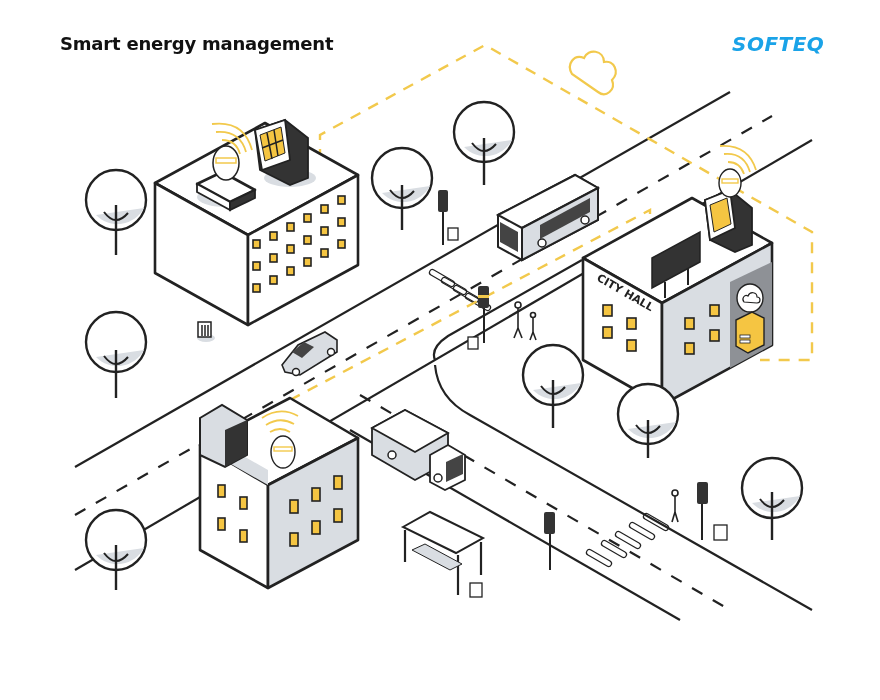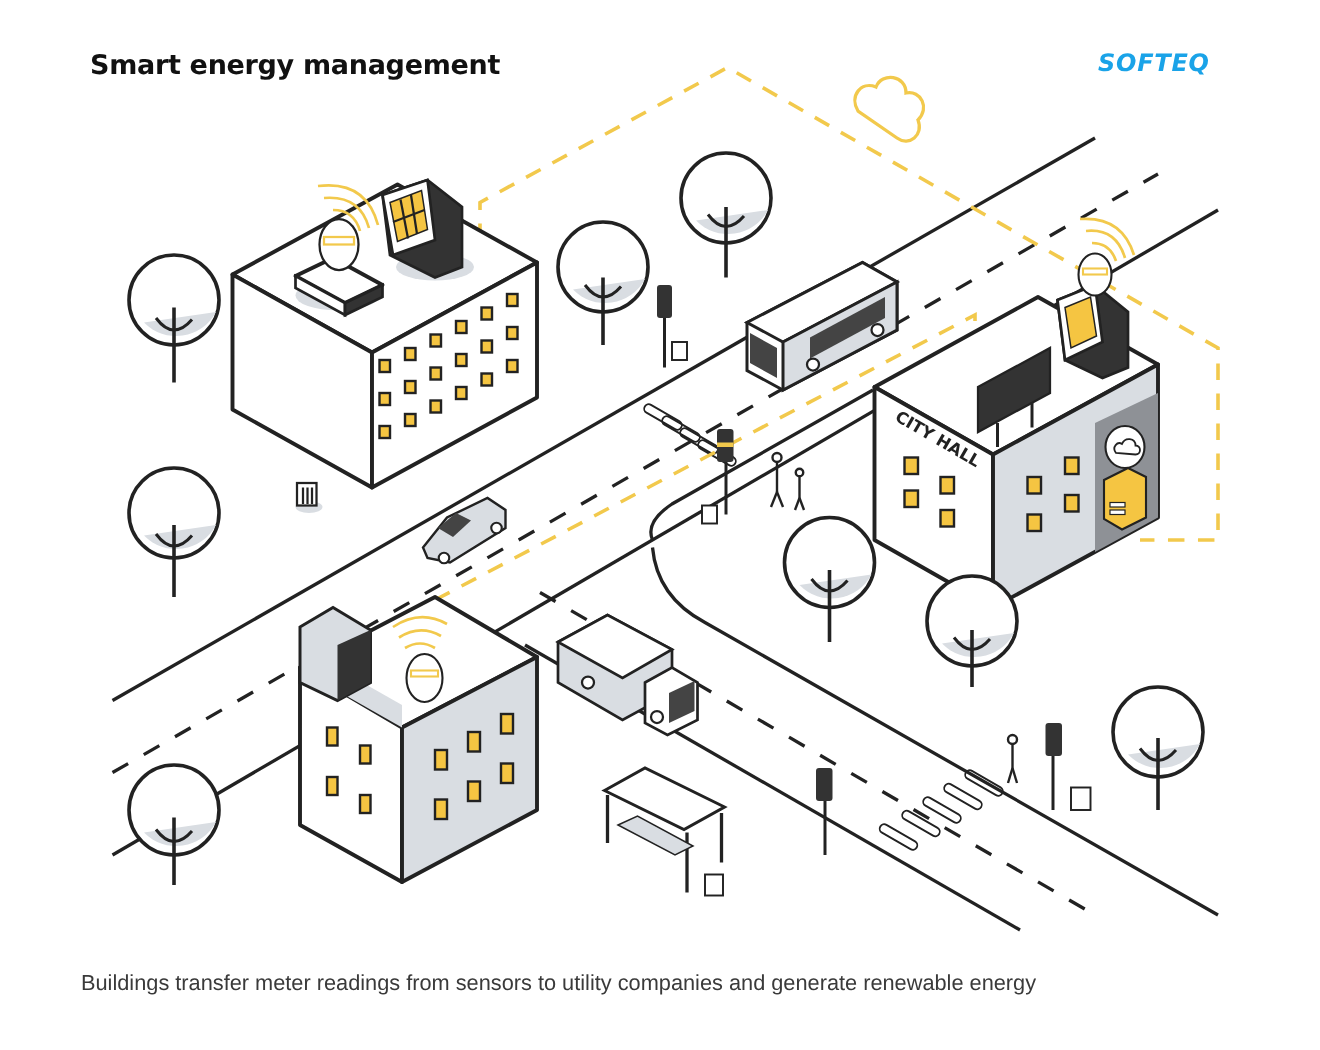--- a/index.html
+++ b/index.html
@@ -1,18 +1,18 @@
 <!DOCTYPE html>
 <html><head>
 <meta charset="utf-8">
 <style>
   html, body { margin: 0; padding: 0; background: #ffffff; }
   .page { position: relative; width: 880px; height: 700px; overflow: hidden; background: #ffffff; }
   .title { position: absolute; left: 60px; top: 33px; font-family: "DejaVu Sans", sans-serif; font-weight: bold; font-size: 18px; color: #111111; letter-spacing: -0.2px; }
-  .logo { position: absolute; left: 732px; top: 32px; font-family: "DejaVu Sans", sans-serif; font-weight: bold; font-style: italic; font-size: 16px; color: #1aa3e8; letter-spacing: 0.5px; }
+  .logo { position: absolute; left: 732px; top: 32px; font-family: "DejaVu Sans", sans-serif; font-weight: bold; font-style: italic; font-size: 20px; color: #1aa3e8; letter-spacing: 0.5px; }
   .caption { position: absolute; left: 54px; top: 648px; font-family: "Liberation Sans", sans-serif; font-size: 14.5px; color: #3a3a3a; }
   svg.scene { position: absolute; left: 0; top: 0; }
   .road { stroke: #222; stroke-width: 2.2; fill: none; }
   .dash { stroke: #222; stroke-width: 2.2; fill: none; stroke-dasharray: 12 12; }
   .ydash { stroke: #f2c94c; stroke-width: 2.4; fill: none; stroke-dasharray: 11 9; }
   .edge { stroke: #222; stroke-width: 2.6; stroke-linejoin: round; }
   .win { fill: #f5c542; stroke: #222; stroke-width: 1.6; }
   .thin { stroke: #222; stroke-width: 1.5; }
   .cityhall { font-family: "DejaVu Sans", sans-serif; font-weight: bold; font-size: 11px; fill: #222; }
 </style>
@@ -314,14 +314,13 @@
         </g>
       <g>
           <circle cx="772" cy="488" r="30" fill="#fff" stroke="#222" stroke-width="2.4"></circle>
           <path d="M752 503 A30 30 0 0 0 800 496" fill="#d9dde2" stroke="none"></path>
           <line x1="772" y1="492" x2="772" y2="540" stroke="#222" stroke-width="2.4"></line>
           <path d="M760 499 Q766 507 772 507 Q778 507 784 500" fill="none" stroke="#222" stroke-width="2"></path>
         </g>
     </g>
   </svg>
 
-  <div class="caption">Buildings transfer meter readings from sensors to utility companies and generate renewable energy</div>
 </div>
 
 </body></html>

